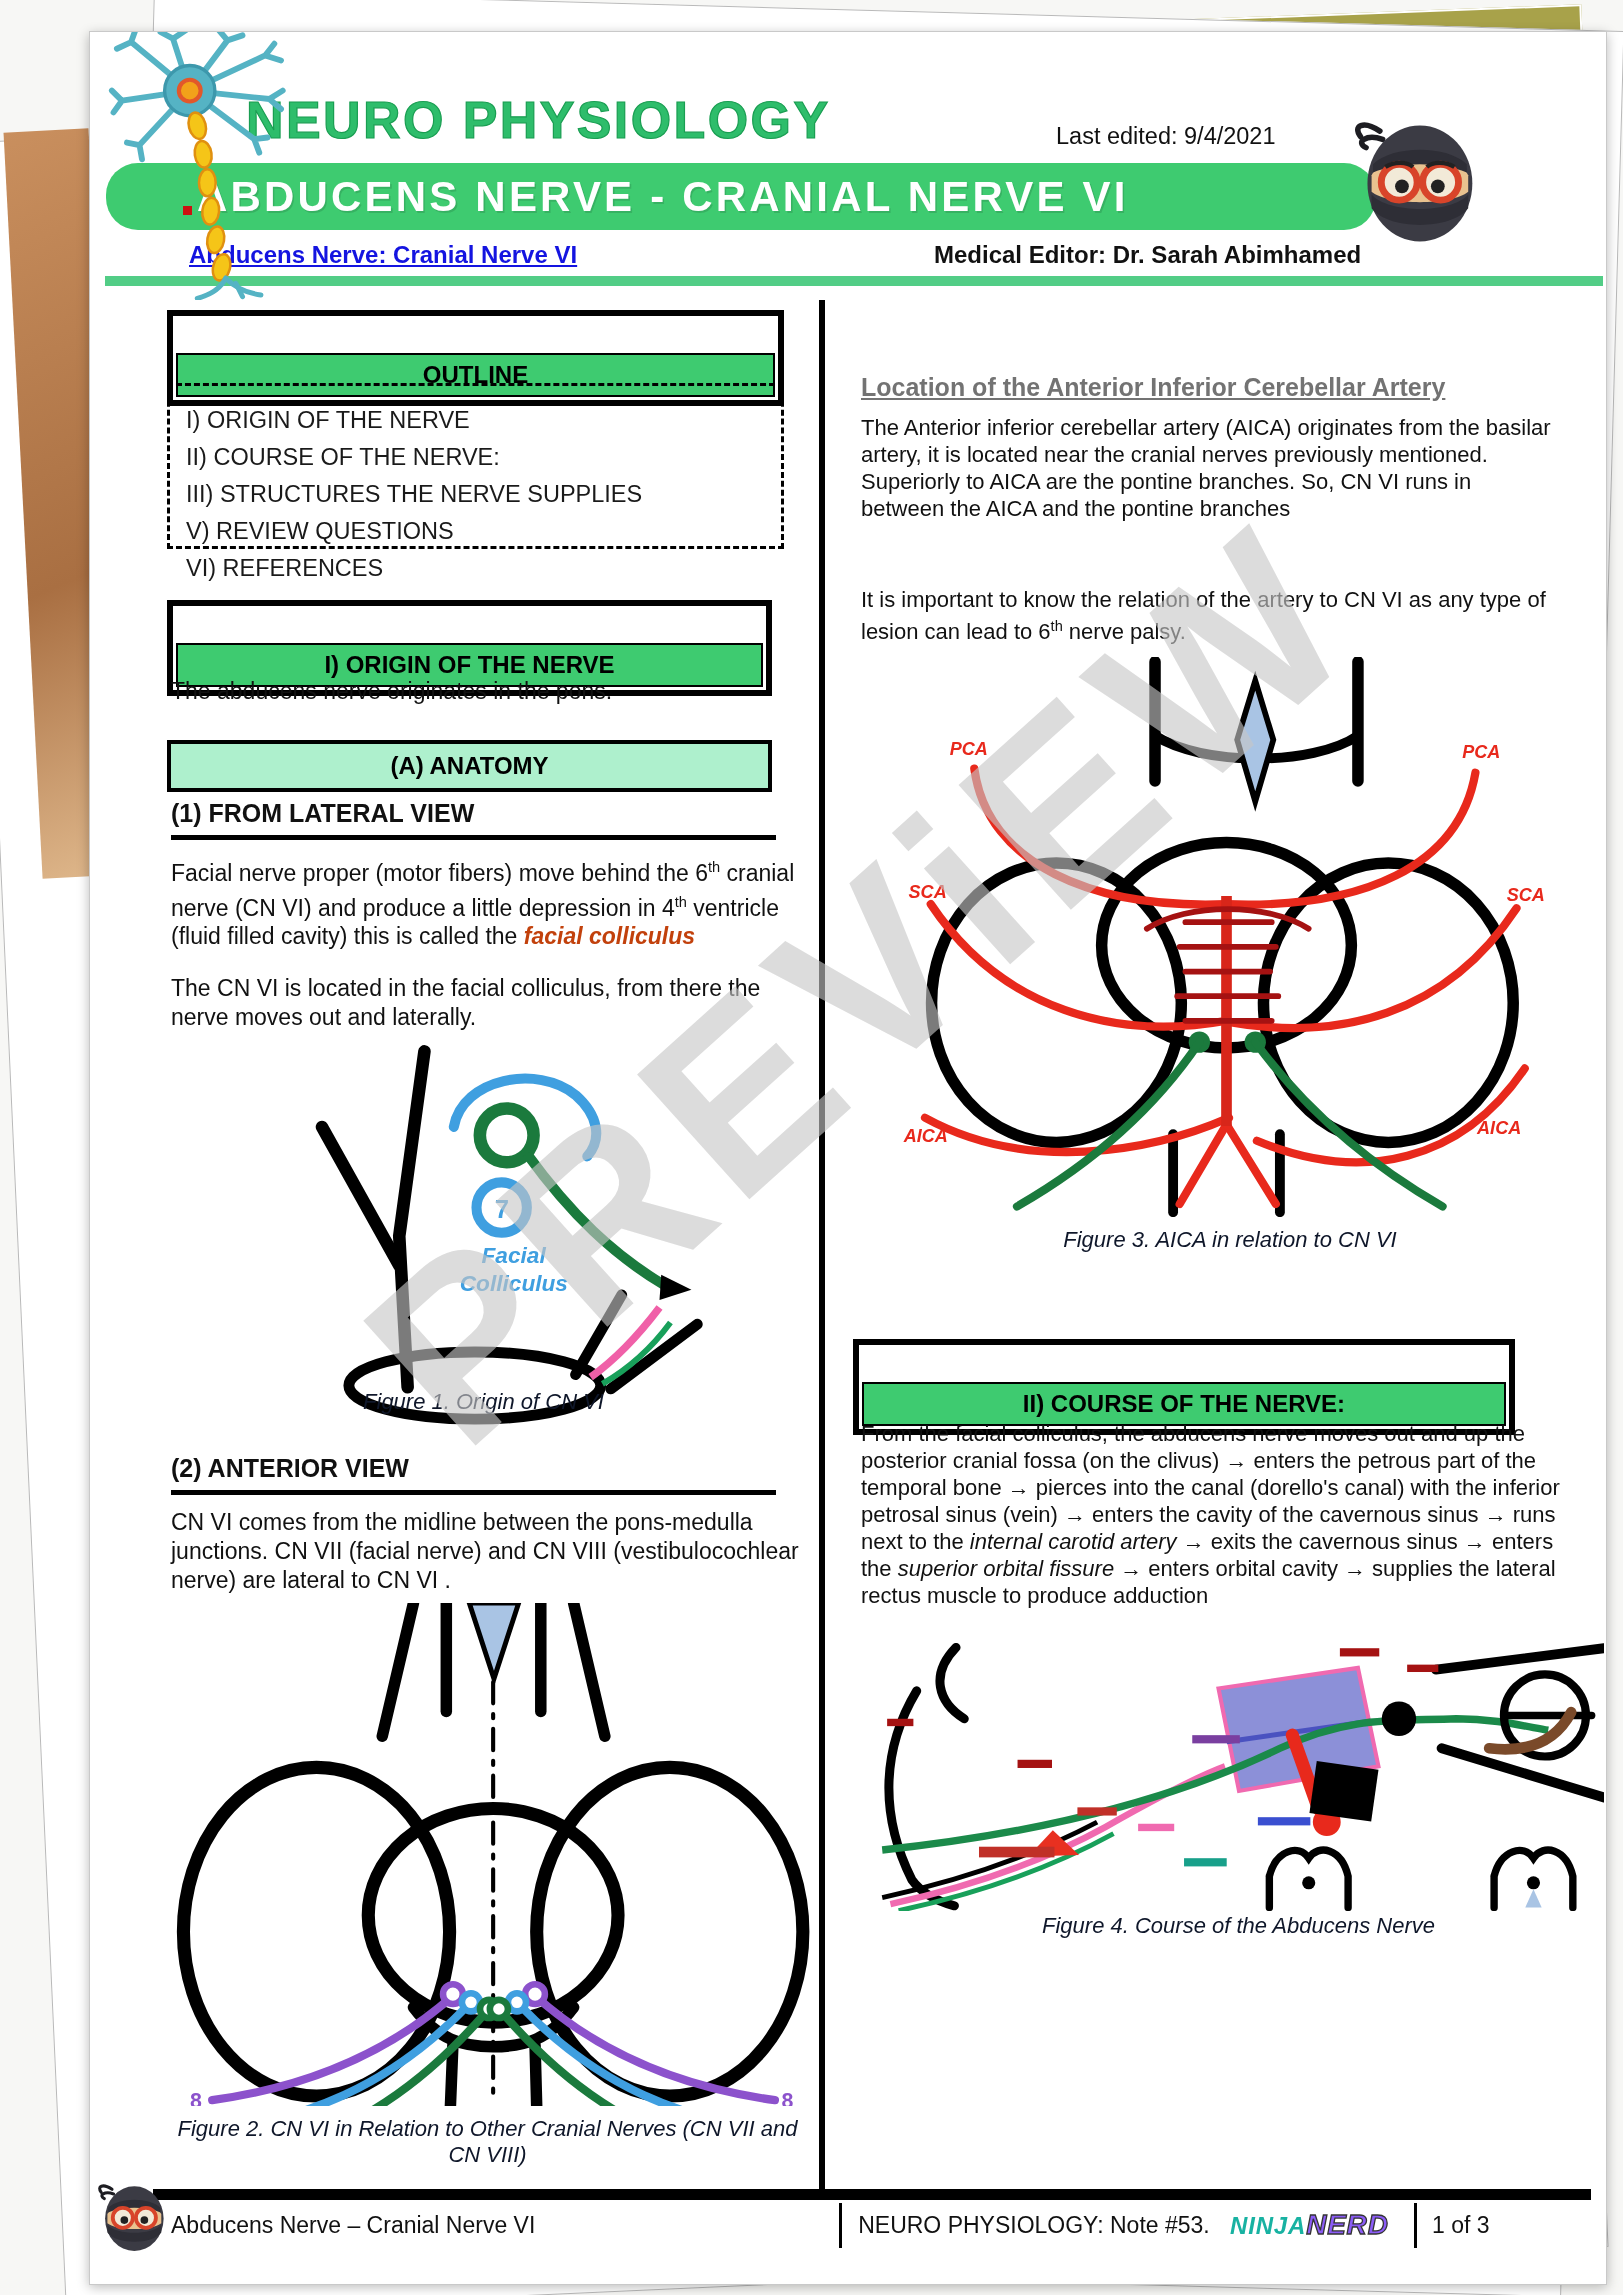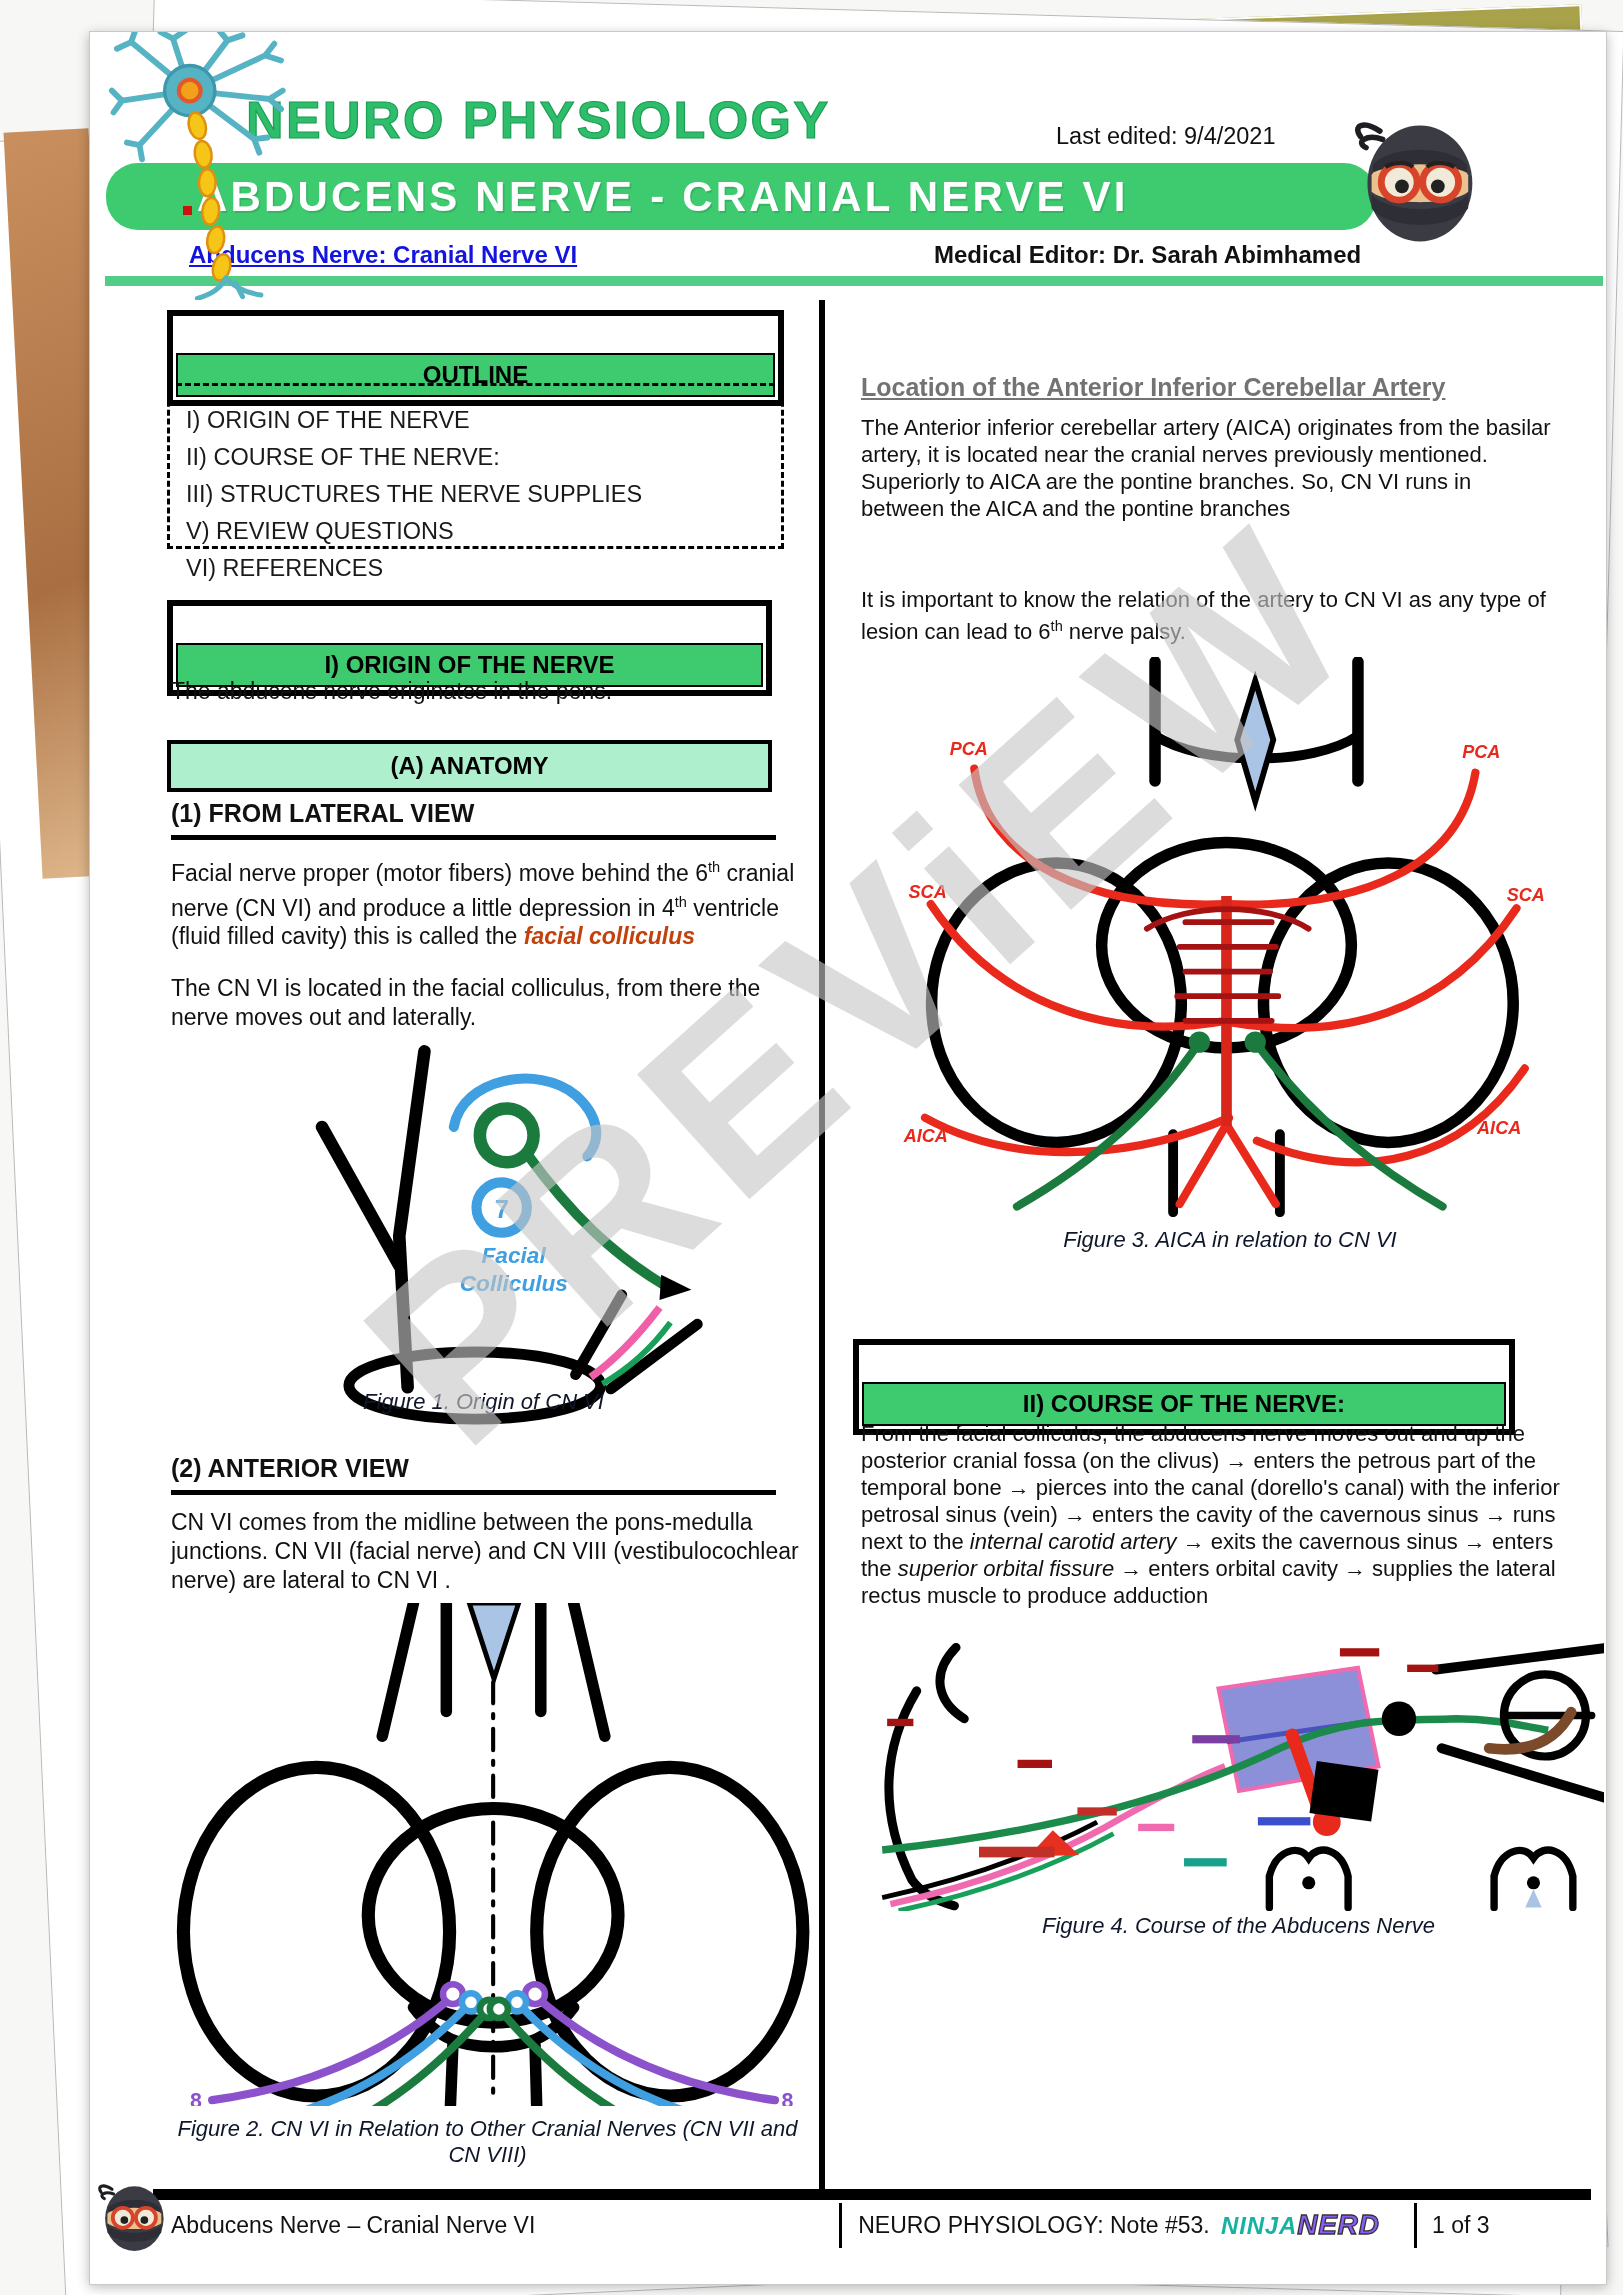--- a/index.html
+++ b/index.html
@@ -52,21 +52,21 @@
   .watermark{position:absolute;left:-162px;top:812px;width:1867px;text-align:center;
     font-size:244px;font-weight:700;letter-spacing:14.6px;color:#c7c7c7;opacity:.62;
     transform:rotate(-42deg);z-index:40;pointer-events:none;user-select:none;}
   
   .footer-bar{position:absolute;left:63px;top:2157px;width:1438px;height:11.4px;background:#000;}
   .footer-row{position:absolute;left:63px;top:2168px;width:1438px;height:50px;display:flex;
     align-items:center;font-size:23px;color:#111;}
   .footer-cell1{width:686px;padding-left:18px;box-sizing:border-box;}
   .footer-div{width:3.2px;height:45px;background:#000;}
   .footer-cell2{width:572px;padding-left:16px;display:flex;align-items:center;gap:11.4px;box-sizing:border-box;}
-  .ninja-word{color:#18b2a2;font-weight:800;font-style:italic;font-size:24px;letter-spacing:0.8px;}
+  .ninja-word{color:#18b2a2;font-weight:800;font-style:italic;font-size:24px;letter-spacing:0.8px;margin-left:9px;}
   .nerd-word{color:#8b5cf6;-webkit-text-stroke:1.3px #333;font-weight:800;font-style:italic;font-size:28px;letter-spacing:0.8px;}
   .footer-cell3{padding-left:14.6px;}
   .footer-ninja{position:absolute;left:1.6px;top:2145px;z-index:14;}
   svg text{font-family:"Liberation Sans",sans-serif;}
 </style>
 </head>
 <body>
 
 <div class="canvas">
   <div class="back-sheet bs2"></div>

